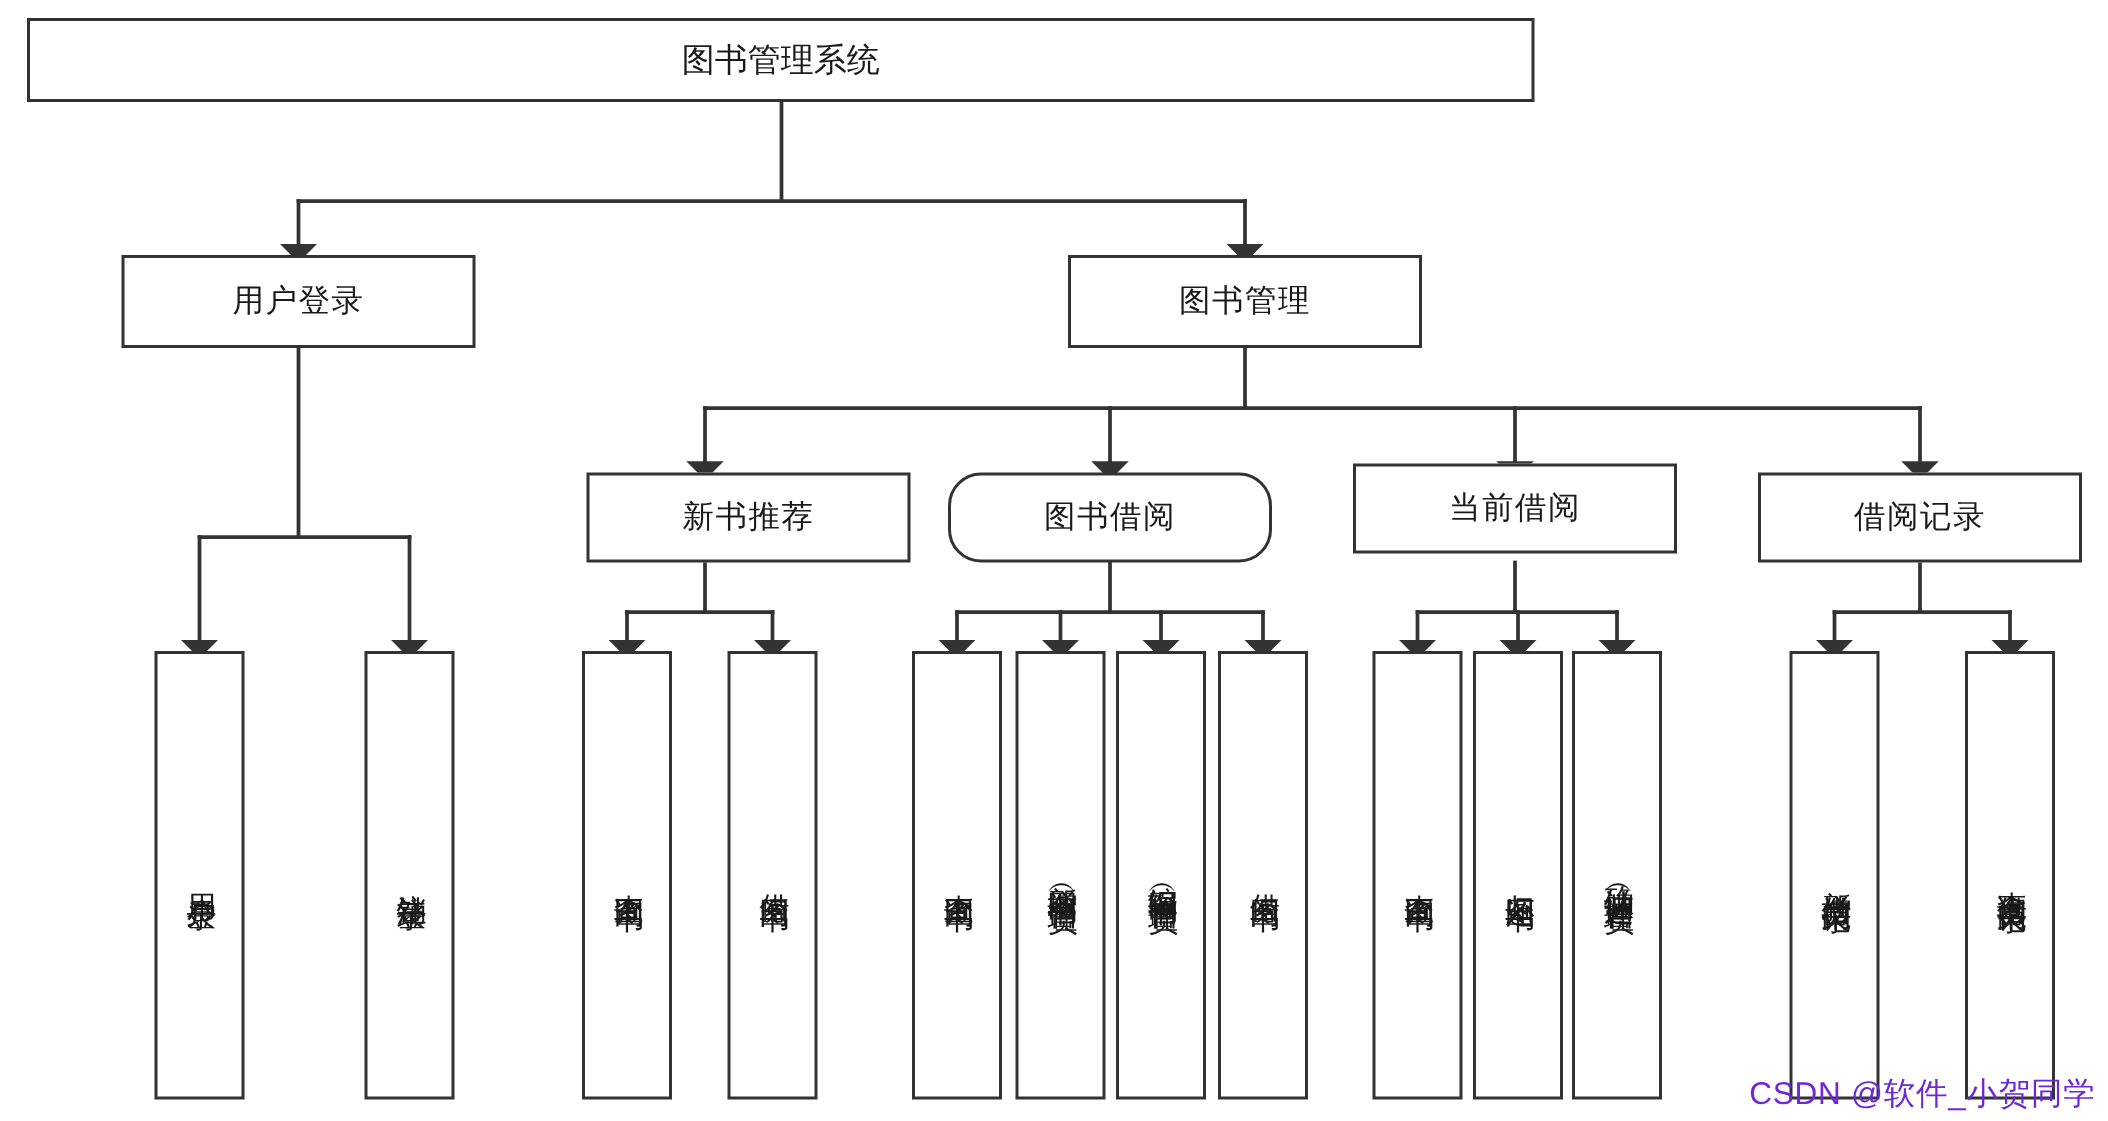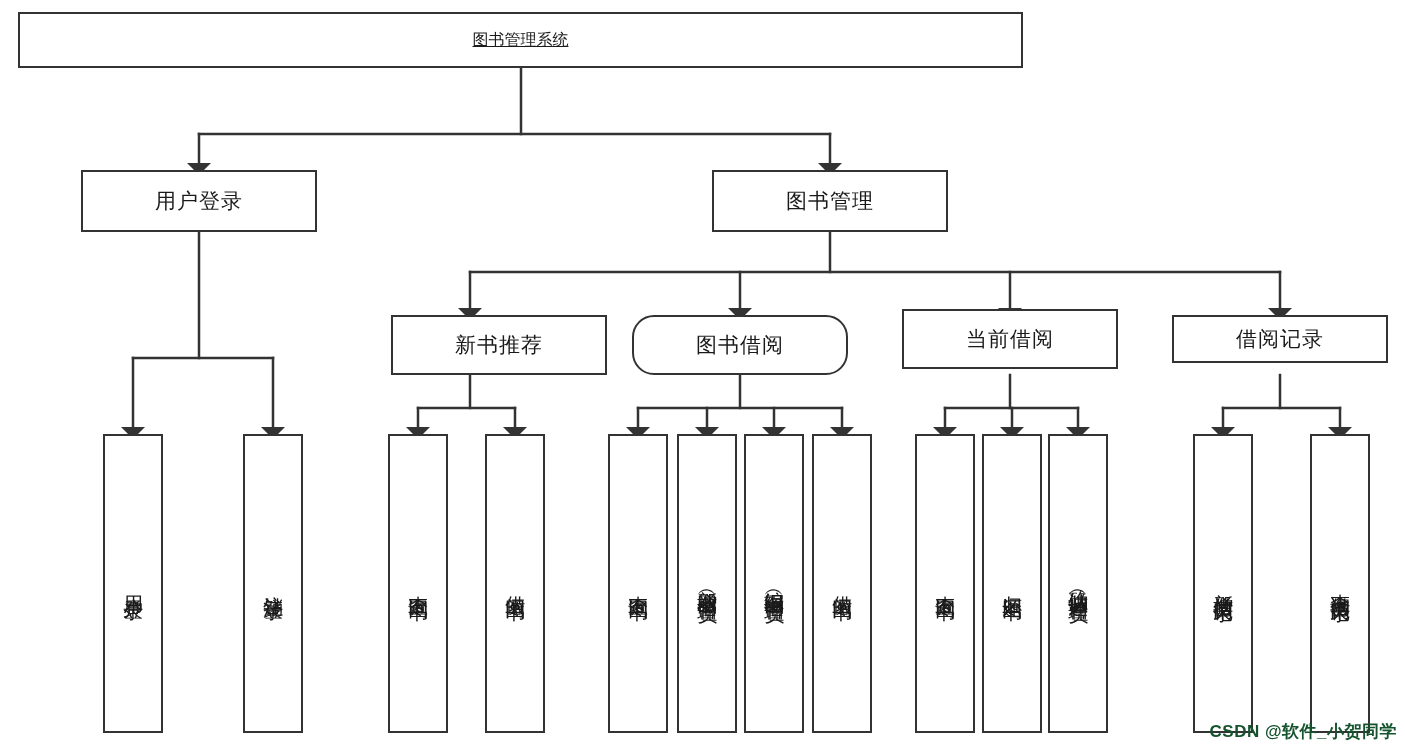--- a/index.html
+++ b/index.html
@@ -36,22 +36,21 @@
     justify-content: center;
     color: #1a1a1a;
     text-align: center;
     line-height: 1.18;
   }
   .node.h {
     font-size: 21px;
     letter-spacing: 1px;
   }
   .node.root {
-    font-size: 16px;
-    text-decoration: underline;
+    font-size: 22px;
   }
   .node.v {
     writing-mode: vertical-rl;
     text-orientation: upright;
     font-size: 20px;
     letter-spacing: 2px;
     padding: 6px 0;
     align-items: center;
     justify-content: center;
   }
@@ -59,26 +58,25 @@
     writing-mode: vertical-rl;
     text-orientation: upright;
     display: block;
     white-space: normal;
     max-height: 100%;
   }
   #watermark {
     position: absolute;
     right: 8px;
     bottom: 4px;
-    font-size: 17px;
-    color: #14532d;
+    font-size: 21px;
+    color: #6d28d9;
     letter-spacing: 0.5px;
     white-space: nowrap;
     user-select: none;
-    font-weight: bold;
   }
 </style>
 </head>
 <body>
 
 <div id="canvas">
 
   <svg id="edges" viewBox="0 0 1405 747">
     <defs>
       <marker id="arrowhead" markerWidth="9" markerHeight="10" refX="2.2" refY="5" orient="auto" markerUnits="strokeWidth">
@@ -134,21 +132,21 @@
       </div>
       <div class="node h" style="left: 362px; top: 315px; width: 216px; height: 60px; margin-left: 29px;">
         <span>新书推荐</span>
       </div>
       <div class="node h" style="left: 632px; top: 315px; width: 216px; height: 60px; border-radius: 22px;">
         <span>图书借阅</span>
       </div>
       <div class="node h" style="left: 902px; top: 309px; width: 216px; height: 60px;">
         <span>当前借阅</span>
       </div>
-      <div class="node h" style="left: 1172px; top: 315px; width: 216px; height: 48px;">
+      <div class="node h" style="left: 1172px; top: 315px; width: 216px; height: 60px;">
         <span>借阅记录</span>
       </div>
       <div class="node v" style="left: 103px; top: 434px; width: 60px; height: 299px;">
         <span class="vtext">用户登录</span>
       </div>
       <div class="node v" style="left: 243px; top: 434px; width: 60px; height: 299px;">
         <span class="vtext">注销登录</span>
       </div>
       <div class="node v" style="left: 388px; top: 434px; width: 60px; height: 299px;">
         <span class="vtext">查询图书</span>

